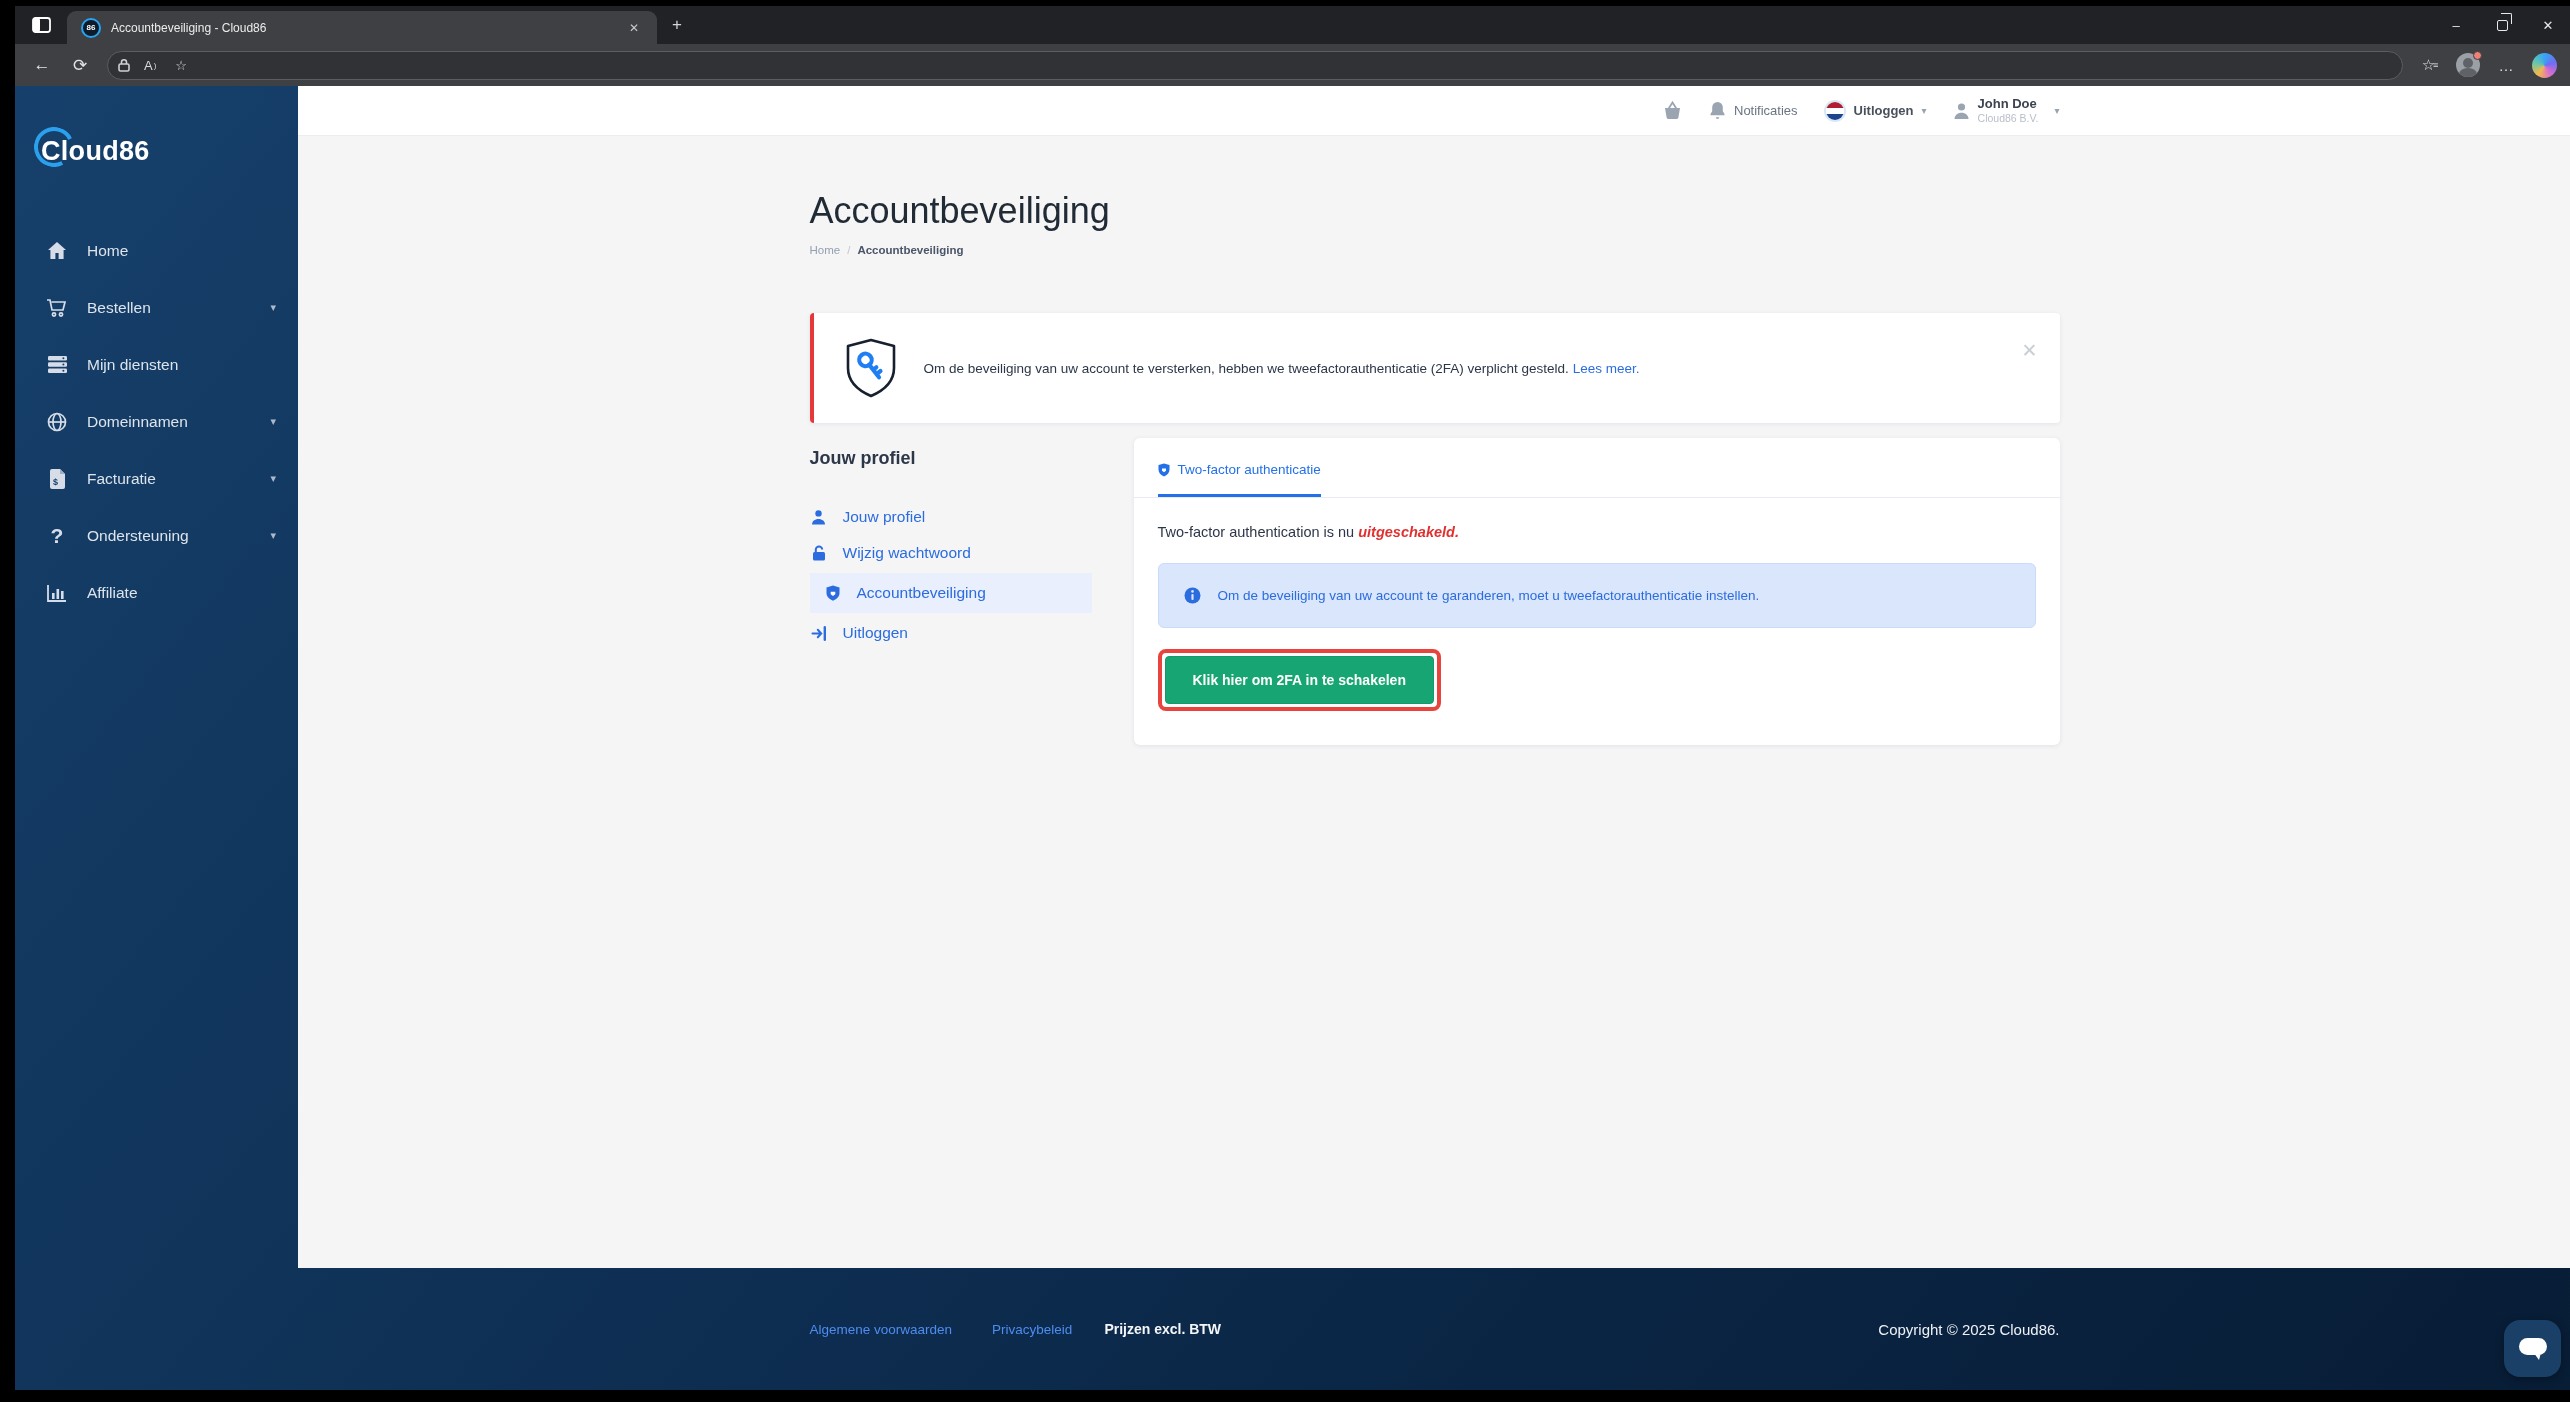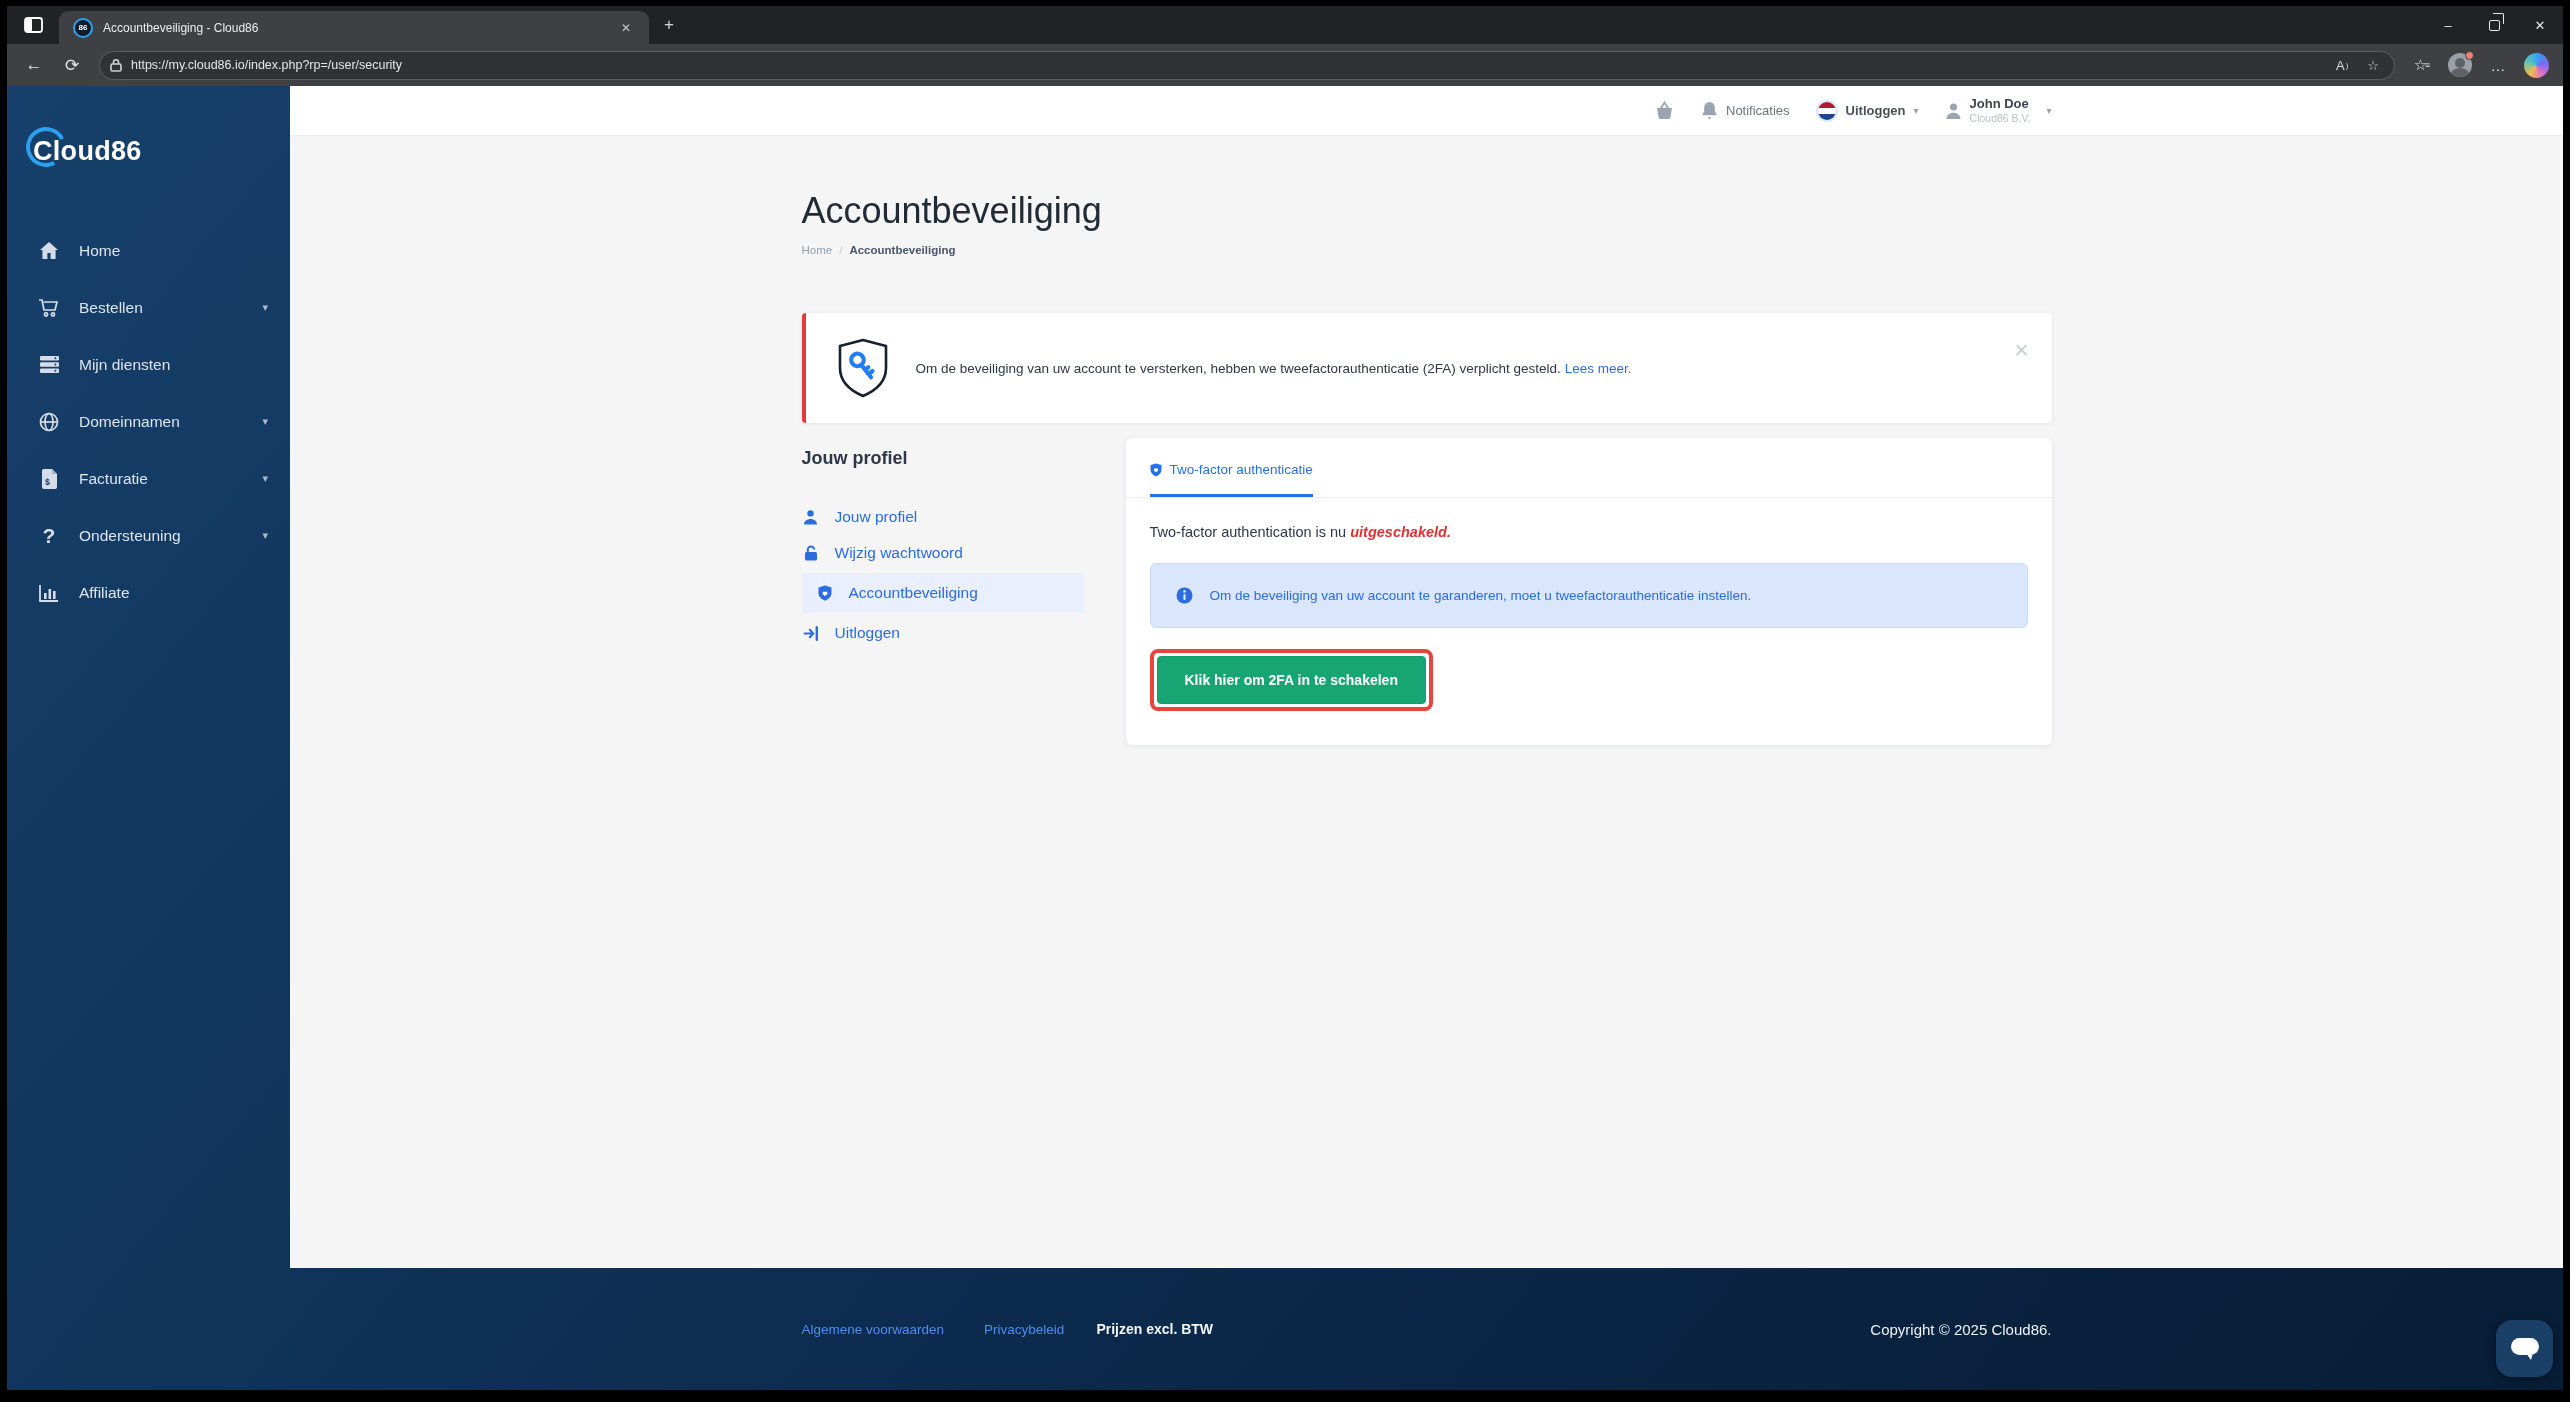--- a/index.html
+++ b/index.html
@@ -1,18 +1,18 @@
 <!DOCTYPE html>
 <html><head>
 <meta charset="utf-8">
 <style>
   * { margin:0; padding:0; box-sizing:border-box; }
   html,body { width:2570px; height:1402px; background:#000; font-family:"Liberation Sans","DejaVu Sans",sans-serif; }
   .screen { position:relative; width:2570px; height:1402px; background:#000; overflow:hidden; }
-  .window { position:absolute; left:7px; top:6px; width:2556px; height:1384px; display:flex; flex-direction:column; background:#3f4044; }
+  .window { position:absolute; left:15px; top:6px; width:2556px; height:1384px; display:flex; flex-direction:column; background:#3f4044; }
 
   
   .tabstrip { height:38px; background:#212226; display:flex; align-items:stretch; color:#e8e8e8; }
   .tab-actions { width:52px; display:flex; align-items:center; justify-content:center; cursor:pointer; }
   .tab { width:590px; margin-top:5px; background:#3f4044; border-radius:9px 9px 0 0; display:flex; align-items:center; padding:0 12px 0 14px; gap:10px; }
   .favicon { width:20px; height:20px; border-radius:50%; background:#0d1b2a; border:2px solid #2aa3f0; color:#fff; font-size:8px; font-weight:bold; display:flex; align-items:center; justify-content:center; flex:none; }
   .tab-title { font-size:12px; color:#ececec; flex:1; white-space:nowrap; overflow:hidden; }
   .tab-close { font-size:12px; color:#c9c9c9; padding:2px 6px; border-radius:4px; cursor:pointer; }
   .newtab { width:40px; display:flex; align-items:center; justify-content:center; font-size:17px; color:#d6d6d6; cursor:pointer; }
   .win-controls { margin-left:auto; display:flex; }
@@ -130,21 +130,20 @@
     <div class="toolbar">
       <div class="nav-glyph">←</div>
       <div class="nav-glyph">⟳</div>
       <div class="addressbar">
         <span class="lock-icon">
           <svg width="12" height="14" viewBox="0 0 12 14">
               <rect x="1" y="6" width="10" height="7" rx="1.5" fill="none" stroke="#cfd1d4" stroke-width="1.6"></rect>
               <path d="M3.5 6V4.2a2.5 2.5 0 0 1 5 0V6" fill="none" stroke="#cfd1d4" stroke-width="1.6"></path>
             </svg>
         </span>
-        <span class="url">https://my.cloud86.io/index.php?rp=/user/security</span>
         <span class="pill-icon">
             <span>A</span>
             <sup>)</sup>
           </span>
         <span class="pill-icon">☆</span>
       </div>
       <div class="bar-icon">
           <span>☆</span>
           <span style="font-size:9px;margin-left:-2px;">≡</span>
         </div>

